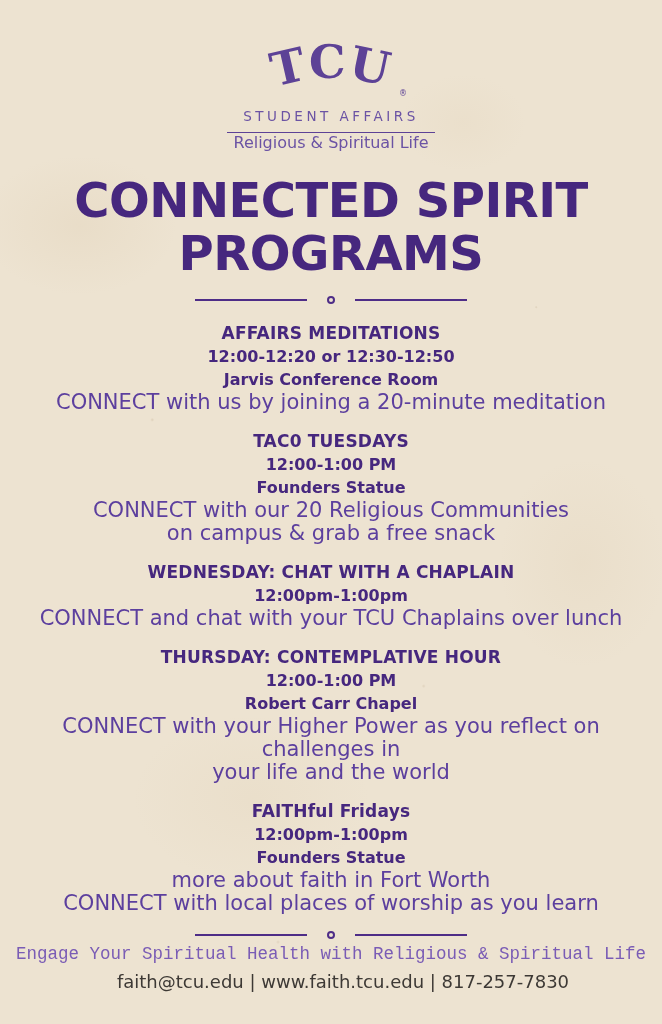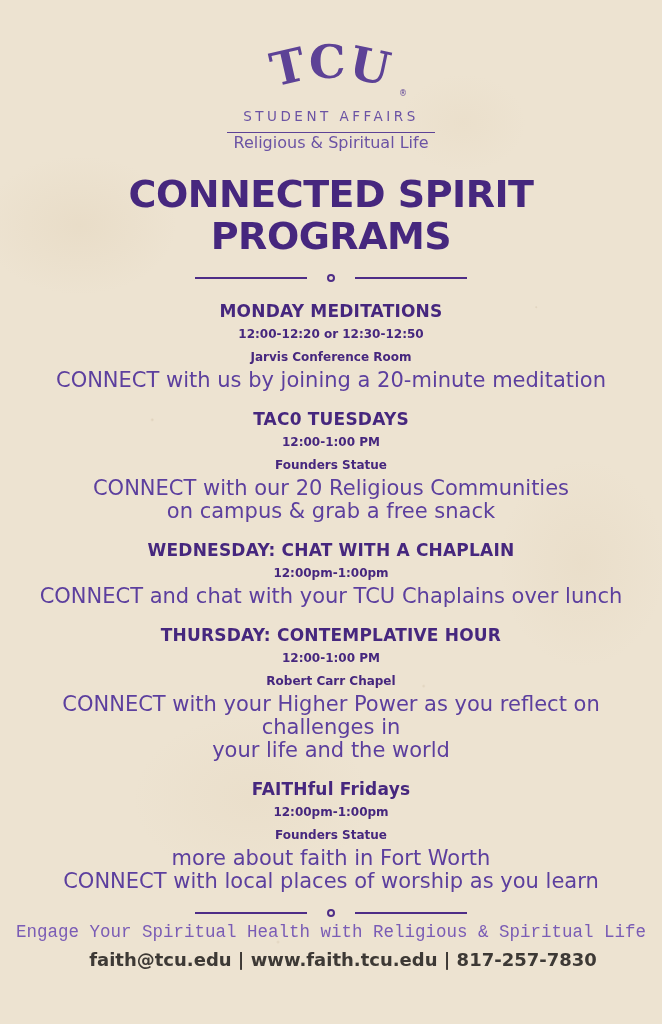--- a/index.html
+++ b/index.html
@@ -46,21 +46,21 @@
     border-top:1.6px solid var(--logo-purple);
     margin:8px auto 0;
   }
   .subdept-line{
     font-size:16px;
     color:#6b53a4;
   }
   
   .title{
     margin-top:22px;
-    font-size:38px;
+    font-size:48px;
     line-height:1.1;
     font-weight:bold;
     letter-spacing:-0.5px;
     color:var(--heading-purple);
   }
   .title span{display:block;}
   
   .divider{
     display:flex;align-items:center;justify-content:center;
     gap:20px;
@@ -84,38 +84,38 @@
     gap:16px;
     margin-top:5px;
   }
   .program{line-height:23px;}
   .p-name{
     font-size:17px;font-weight:bold;
     letter-spacing:0.2px;
     color:var(--heading-purple);
   }
   .p-time,.p-loc{
-    font-size:12px;font-weight:bold;
+    font-size:16px;font-weight:bold;
     color:var(--heading-purple);
   }
   .p-desc{
     font-size:21px;
     color:var(--body-purple);
   }
   
   .tagline{
     margin-top:4px;
     font-size:17.5px;
     color:var(--tagline-purple);
     font-family:Liberation Mono, monospace;
   }
   .contact{
     margin-top:7px;
     font-size:18px;
-    font-weight:700;
+    font-weight:400;
     color:var(--contact-dark);
     padding-left:24px;
   }
 </style>
 </head>
 <body>
 
 <div class="poster">
 
   <header>
@@ -138,21 +138,21 @@
 
   <div class="divider divider-top">
     <span class="line"></span>
     <span class="dot"></span>
     <span class="line"></span>
   </div>
 
   <main class="programs">
 
     <section class="program">
-      <div class="p-name">MONDAY MEDITATIONS</div>
+      <div class="p-name">AFFAIRS MEDITATIONS</div>
       <div class="p-time">12:00-12:20 or 12:30-12:50</div>
       <div class="p-loc">Jarvis Conference Room</div>
       <div class="p-desc">CONNECT with us by joining a 20-minute meditation</div>
     </section>
 
     <section class="program">
       <div class="p-name">TAC0 TUESDAYS</div>
       <div class="p-time">12:00-1:00 PM</div>
       <div class="p-loc">Founders Statue</div>
       <div class="p-desc">CONNECT with our 20 Religious Communities</div>

